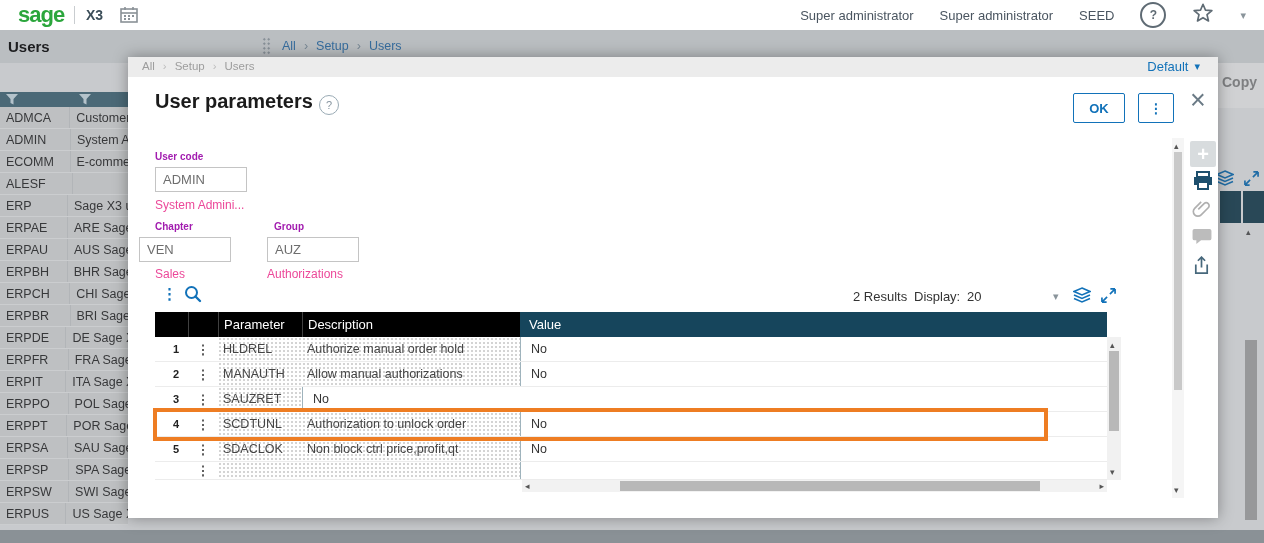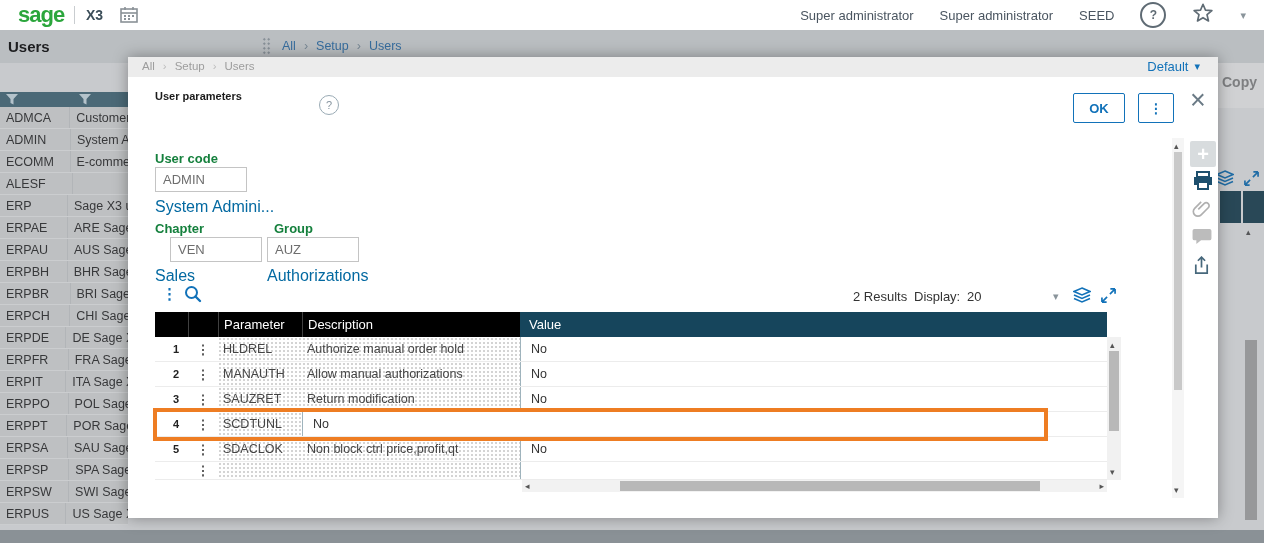--- a/index.html
+++ b/index.html
@@ -48,35 +48,35 @@
   .dim{position:absolute;left:0;top:30px;width:1264px;height:513px;background:rgba(85,92,98,.22);z-index:5}
   
   .modal{position:absolute;left:128px;top:57px;width:1090px;height:461px;background:#fff;z-index:10;
      box-shadow:0 0 14px rgba(0,0,0,.35)}
   .m-crumbbar{position:absolute;left:0;top:0;width:1090px;height:20px;background:#ececec}
   .crumbs-m{position:absolute;left:14px;top:3px;font-size:11.5px}
   .crumbs-m .crumb{color:#9d9d9d}
   .crumbs-m .crumb+.crumb::before{content:"›";margin:0 8px;color:#bdbdbd}
   .m-default{position:absolute;right:18px;top:2px;font-size:13px;color:#1272b9;display:flex;gap:6px;align-items:center}
   .m-default .caret{color:#1272b9}
-  .m-title{position:absolute;left:27px;top:33px;font-size:11px;font-weight:bold;color:#1b1b1b}
+  .m-title{position:absolute;left:27px;top:33px;font-size:20px;font-weight:bold;color:#1b1b1b}
   .m-help{position:absolute;left:191px;top:38px;width:18px;height:18px;border:1.5px solid #9aabb5;border-radius:50%;
      display:flex;align-items:center;justify-content:center;font-size:11px;color:#8795a0}
   .ok-btn{position:absolute;left:945px;top:36px;width:52px;height:30px;border:1px solid #1272b9;border-radius:2px;
      background:#fff;color:#1272b9;font-weight:bold;font-size:13px;display:flex;align-items:center;justify-content:center}
   .kebab-btn{position:absolute;left:1010px;top:36px;width:36px;height:30px;border:1px solid #1272b9;border-radius:2px;
      background:#fff;color:#1272b9;display:flex;align-items:center;justify-content:center}
   .kebab::before{content:"⋮";font-weight:bold}
   .close-x{position:absolute;left:1062px;top:30px;font-size:27px;color:#6a7a85;line-height:1}
   .close-x::before{content:"×"}
   
-  .f-label{position:absolute;font-size:13px;font-weight:bold;color:#15803d}
+  .f-label{position:absolute;font-size:10px;font-weight:bold;color:#a21caf}
   .f-input{position:absolute;width:92px;height:25px;border:1px solid #c4c4c4;box-sizing:border-box;
      font-size:13px;color:#6e6e6e;display:flex;align-items:center;padding-left:7px;background:#fff}
-  .f-helper{position:absolute;font-size:16px;color:#0369a1}
+  .f-helper{position:absolute;font-size:12px;color:#ec4899}
   
   .g-kebab{position:absolute;left:34px;top:228px;color:#1272b9;font-size:15px}
   .g-mag{position:absolute;left:56px;top:228px}
   .g-results{position:absolute;top:232px;font-size:13px;color:#333}
   
   .gtable{position:absolute;left:27px;top:255px;width:966px;height:180px}
   .ghead{position:absolute;left:0;top:0;width:952px;height:25px;display:flex;color:#fff;font-size:13px}
   .gh1{background:#000000;display:flex;align-items:center;box-sizing:border-box}
   .ghead .h-num{width:33px}
   .ghead .h-kebab{width:30px;border-left:1px solid rgba(255,255,255,.25)}
@@ -168,26 +168,26 @@
     </div>
   <div class="bgrow">
       <span class="bgc">ERPAU</span>
       <span class="bgn">AUS Sage</span>
     </div>
   <div class="bgrow">
       <span class="bgc">ERPBH</span>
       <span class="bgn">BHR Sage</span>
     </div>
   <div class="bgrow">
+      <span class="bgc">ERPCH</span>
+      <span class="bgn">CHI Sage</span>
+    </div>
+  <div class="bgrow">
       <span class="bgc">ERPBR</span>
       <span class="bgn">BRI Sage</span>
-    </div>
-  <div class="bgrow">
-      <span class="bgc">ERPCH</span>
-      <span class="bgn">CHI Sage</span>
     </div>
   <div class="bgrow">
       <span class="bgc">ERPDE</span>
       <span class="bgn">DE Sage X</span>
     </div>
   <div class="bgrow">
       <span class="bgc">ERPFR</span>
       <span class="bgn">FRA Sage</span>
     </div>
   <div class="bgrow">
@@ -285,21 +285,21 @@
   <button class="kebab-btn">
       <span class="kebab"></span>
     </button>
   <span class="close-x"></span>
 
   <div class="f-label" style="left:27px;top:94px">User code</div>
   <div class="f-input" style="left:27px;top:110px">ADMIN</div>
   <div class="f-helper" style="left:27px;top:141px">System Admini...</div>
 
   <div class="f-label" style="left:27px;top:164px">Chapter</div>
-  <div class="f-input" style="left:42px;top:180px">VEN</div>
+  <div class="f-input" style="left:11px;top:180px">VEN</div>
   <div class="f-helper" style="left:27px;top:210px">Sales</div>
 
   <div class="f-label" style="left:146px;top:164px">Group</div>
   <div class="f-input" style="left:139px;top:180px">AUZ</div>
   <div class="f-helper" style="left:139px;top:210px">Authorizations</div>
 
   <span class="g-kebab kebab"></span>
   <span class="g-mag"><svg width="18" height="18" viewBox="0 0 18 18">
         <circle cx="7.5" cy="7.5" r="5.5" fill="none" stroke="#1272b9" stroke-width="2"></circle>
         <line x1="11.5" y1="11.5" x2="16" y2="16" stroke="#1272b9" stroke-width="2.4" stroke-linecap="round"></line>
@@ -337,27 +337,27 @@
       <span class="c-num">2</span>
       <span class="c-kebab kebab"></span>
       <span class="c-param dotted">MANAUTH</span>
       <span class="c-desc dotted">Allow manual authorizations</span>
       <span class="c-val">No</span>
     </div>
     <div class="grow" style="top:75px">
       <span class="c-num">3</span>
       <span class="c-kebab kebab"></span>
       <span class="c-param dotted">SAUZRET</span>
-      <span class="c-desc dotted">Return modification</span>
       <span class="c-val">No</span>
     </div>
     <div class="grow" style="top:100px">
       <span class="c-num">4</span>
       <span class="c-kebab kebab"></span>
       <span class="c-param dotted">SCDTUNL</span>
+      <span class="c-desc dotted">Authorization to unlock order</span>
       <span class="c-val">No</span>
     </div>
     <div class="grow" style="top:125px">
       <span class="c-num">5</span>
       <span class="c-kebab kebab"></span>
       <span class="c-param dotted">SDACLOK</span>
       <span class="c-desc dotted">Non block ctrl price,profit,qt</span>
       <span class="c-val">No</span>
     </div>
     <div class="grow partial" style="top:150px">

